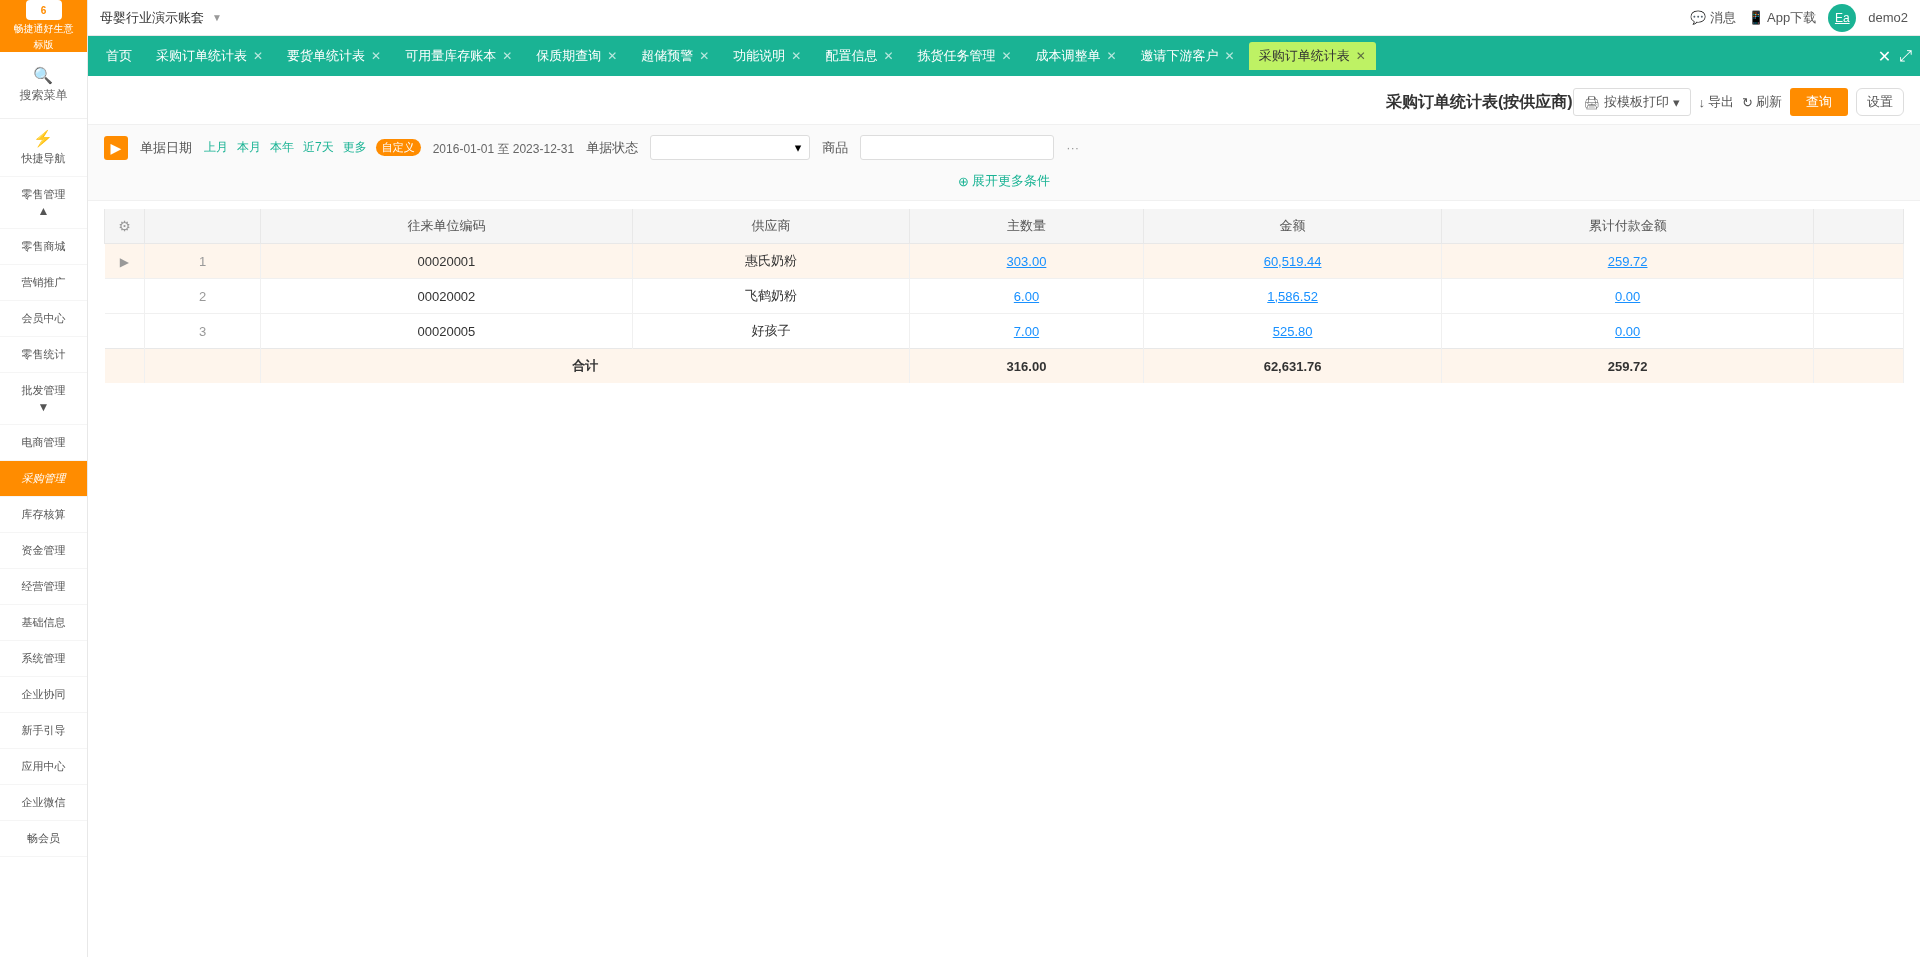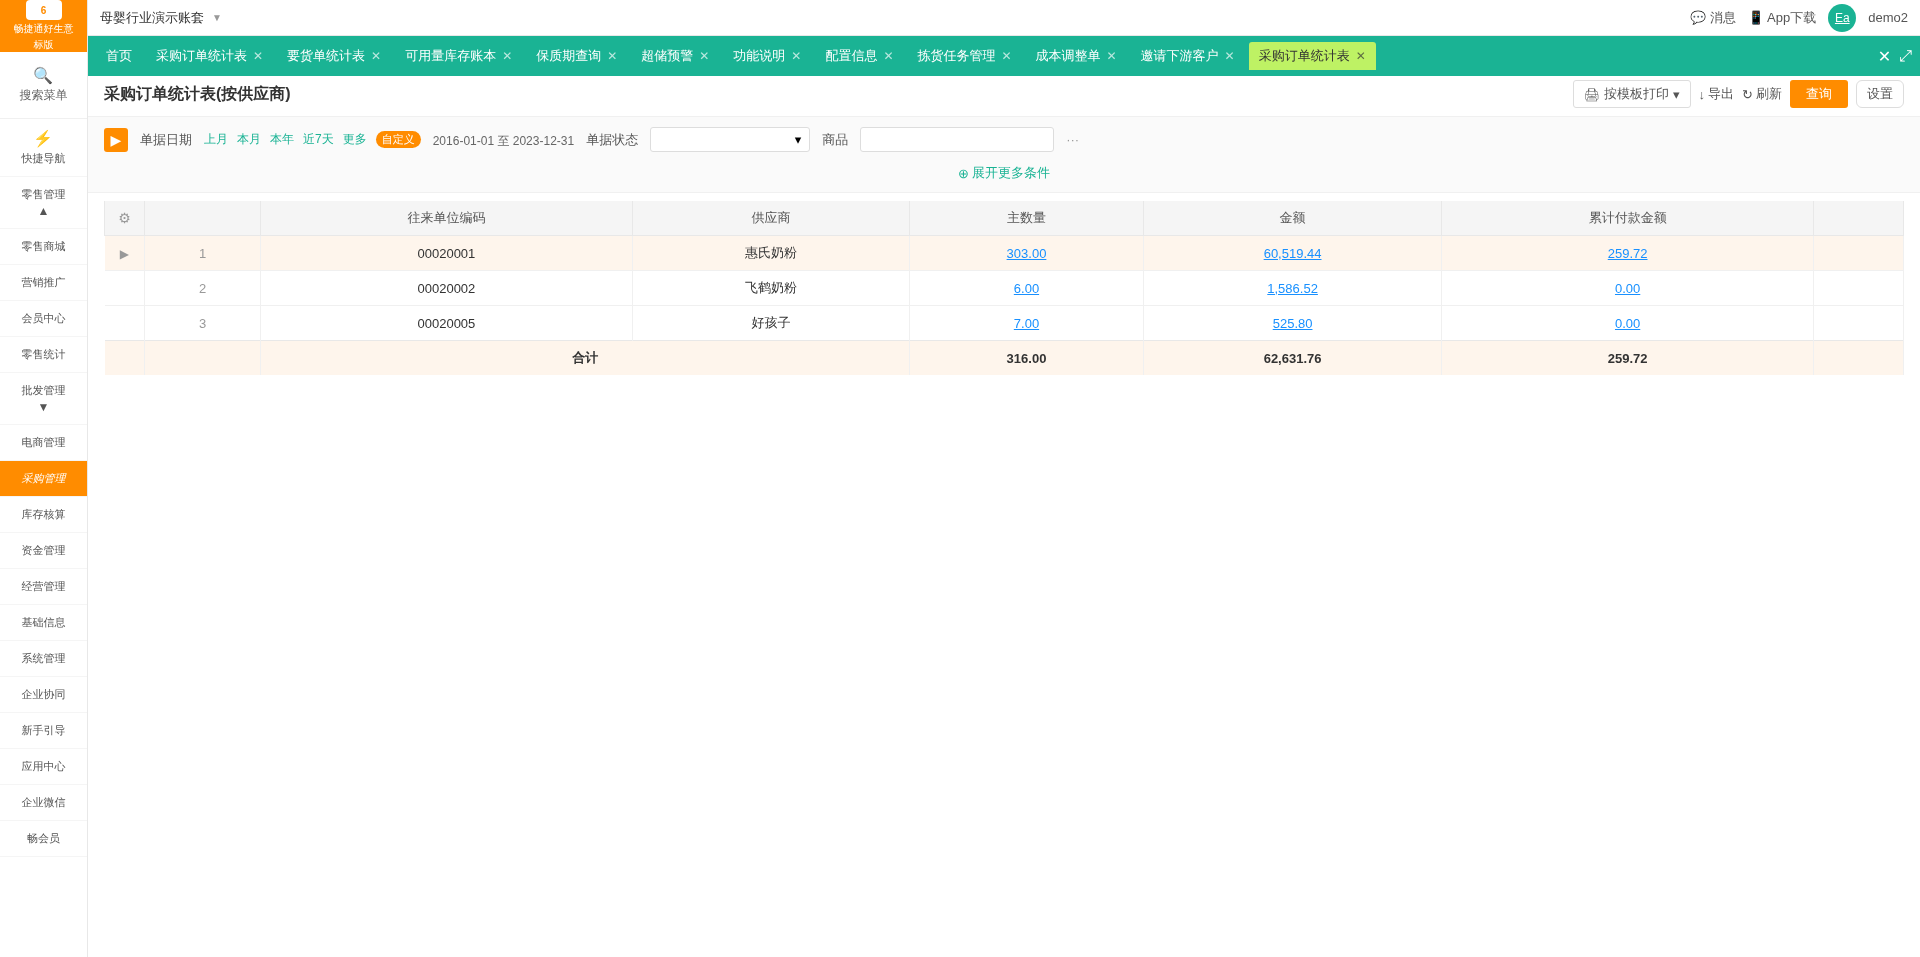--- a/index.html
+++ b/index.html
@@ -35,21 +35,21 @@
     .workspace-bar { background: #fff; border-bottom: 1px solid #e8e8e8; height: 36px; display: flex; align-items: center; padding: 0 12px; flex-shrink: 0; }
     .workspace-name { color: #333; font-size: 13px; display: flex; align-items: center; gap: 8px; cursor: pointer; }
     .workspace-name .arrow { font-size: 10px; color: #999; }
     .workspace-right { margin-left: auto; display: flex; align-items: center; gap: 12px; font-size: 13px; color: #555; }
     .workspace-right .user-avatar { width: 28px; height: 28px; border-radius: 50%; background: #1ab394; color: #fff; display: flex; align-items: center; justify-content: center; font-size: 12px; text-decoration: underline; }
 
     
     .page-content { flex: 1; background: #fff; overflow-y: auto; padding: 0; display: flex; flex-direction: column; }
 
     
-    .page-title-bar { display: flex; align-items: center; justify-content: space-between; padding: 4px 16px 8px 16px; border-bottom: 1px solid #f0f0f0; flex-shrink: 0; }
+    .page-title-bar { display: flex; align-items: center; justify-content: flex-end; padding: 12px 16px 8px 16px; border-bottom: 1px solid #f0f0f0; flex-shrink: 0; }
     .page-title { font-size: 16px; font-weight: bold; color: #333; }
     .page-actions { display: flex; align-items: center; gap: 8px; }
     .btn-print { background: none; border: 1px solid #ddd; border-radius: 3px; padding: 4px 10px; cursor: pointer; font-size: 13px; color: #555; display: flex; align-items: center; gap: 4px; }
     .btn-export { background: none; border: none; cursor: pointer; font-size: 13px; color: #555; display: flex; align-items: center; gap: 3px; }
     .btn-refresh { background: none; border: none; cursor: pointer; font-size: 13px; color: #555; display: flex; align-items: center; gap: 3px; }
     .btn-query { background: #ff8c00; border: none; border-radius: 3px; padding: 5px 16px; cursor: pointer; font-size: 13px; color: #fff; }
     .btn-settings { background: none; border: 1px solid #ddd; border-radius: 6px; padding: 4px 10px; cursor: pointer; font-size: 13px; color: #555; }
 
     
     .filter-area { padding: 10px 16px; background: #fafafa; border-bottom: 1px solid #f0f0f0; flex-shrink: 0; }

